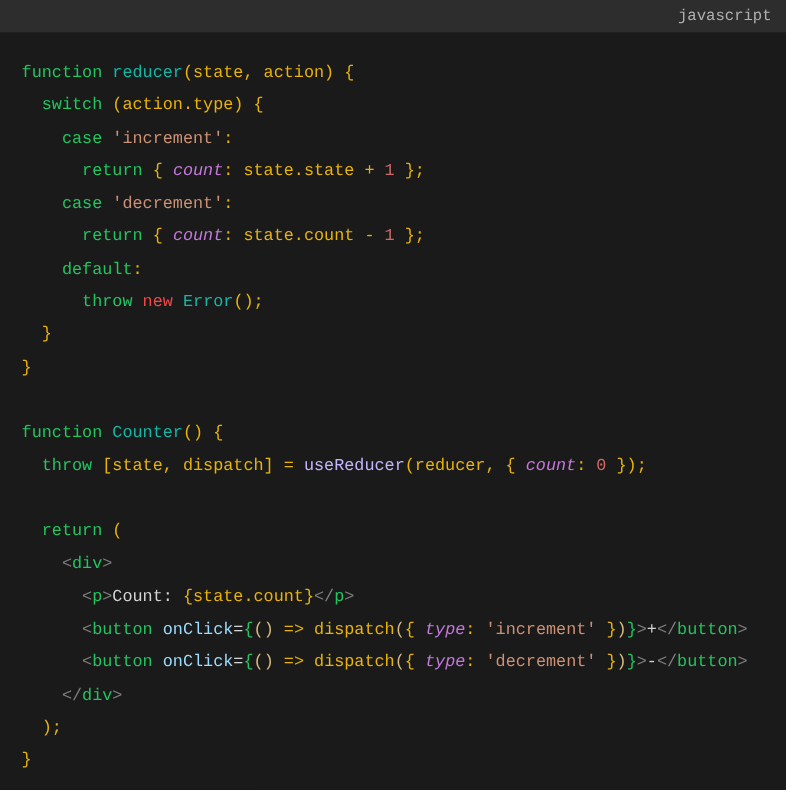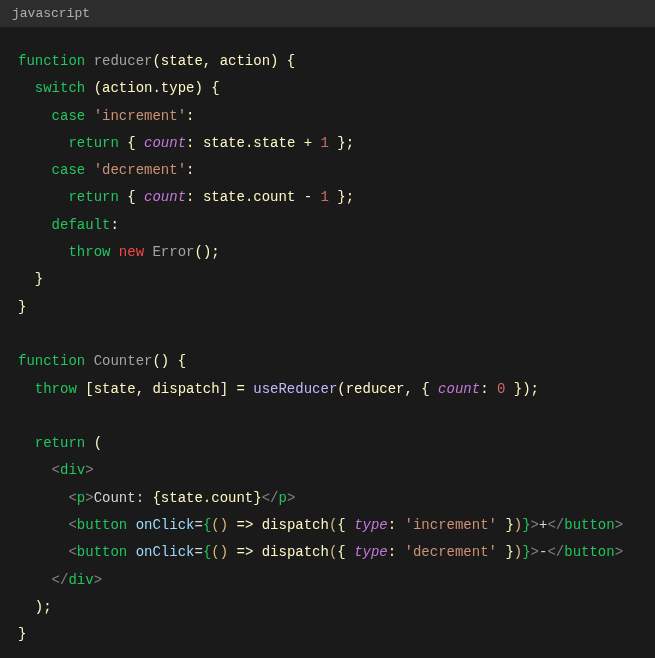--- a/index.html
+++ b/index.html
@@ -10,32 +10,33 @@
       width: 655px;
       height: 658px;
       overflow: hidden;
     }
     .header {
       background: #2d2d2d;
       color: #b0b0b0;
       padding: 6px 12px;
       font-size: 13px;
       border-bottom: 1px solid #1a1a1a;
+      text-align: right;
     }
     .code-area {
       background: #1a1a1a;
       padding: 20px 18px;
       line-height: 1.95;
       color: #d4d4d4;
       white-space: pre;
     }
     .kw-blue { color: #22c55e; }
     .kw-red { color: #f44747; }
-    .fn-red { color: #a3a3a3; }
-    .ident { color: #fef9c3; }
+    .fn-red { color: #14b8a6; }
+    .ident { color: #eab308; }
     .str-orange { color: #ce9174; }
     .prop-purple { color: #c678dd; font-style: italic; }
     .num-red { color: #d16969; }
     .fn-teal { color: #c4b5fd; }
     .paren-yellow { color: #d7ba7d; }
     .tag-gray { color: #808080; }
     .attr-cyan { color: #9cdcfe; }
     .eq-sign { color: #d4d4d4; }
     .jsx-text { color: #d4d4d4; }
   </style>

